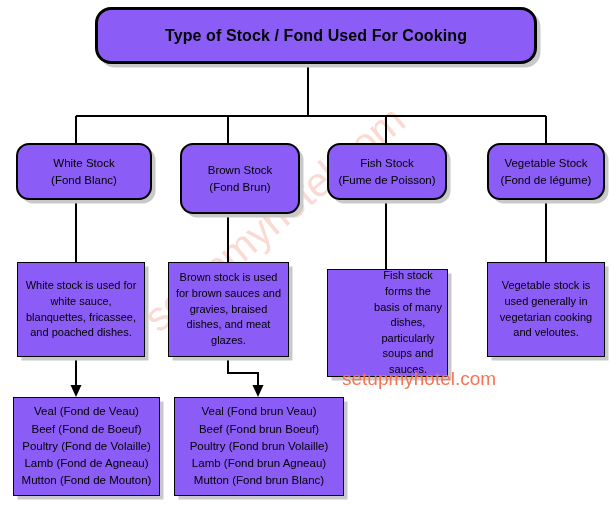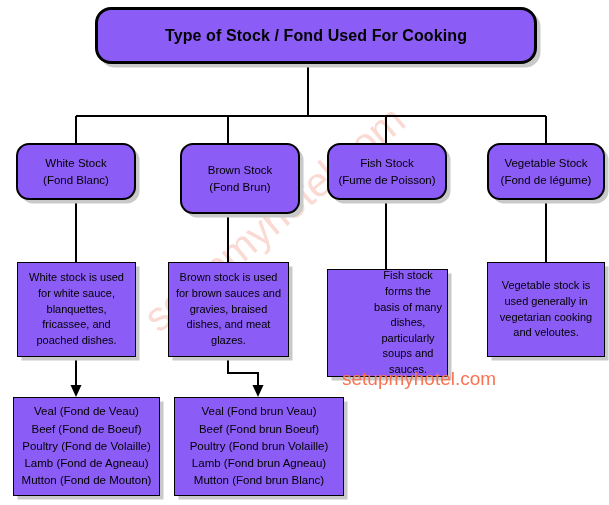--- a/index.html
+++ b/index.html
@@ -139,21 +139,21 @@
 
       <polygon points="76,397 70.5,385 81.5,385"></polygon>
       <polygon points="258,397 252.5,385 263.5,385"></polygon>
     </g>
   </svg>
 
   <div class="node round title" style="left:95px; top:7px; width:442px; height:57px;">
     <span class="title-text">Type of Stock / Fond Used For Cooking</span>
   </div>
 
-  <div class="node round" style="left:16px; top:143px; width:120px; height:57px;">
+  <div class="node round" style="left:16px; top:143px; width:136px; height:57px;">
     <div class="cat-text">
       <div>White Stock</div>
       <div>(Fond Blanc)</div>
     </div>
   </div>
 
   <div class="node round" style="left:180px; top:143px; width:120px; height:71px;">
     <div class="cat-text">
       <div>Brown Stock</div>
       <div>(Fond Brun)</div>
@@ -167,21 +167,21 @@
     </div>
   </div>
 
   <div class="node round" style="left:487px; top:143px; width:118px; height:57px;">
     <div class="cat-text">
       <div>Vegetable Stock</div>
       <div>(Fond de légume)</div>
     </div>
   </div>
 
-  <div class="node square" style="left:17px; top:262px; width:119px; height:95px;">
+  <div class="node square" style="left:17px; top:262px; width:128px; height:95px;">
     <span class="desc-text">White stock is used for white sauce, blanquettes, fricassee, and poached dishes.</span>
   </div>
 
   <div class="node square" style="left:168px; top:262px; width:121px; height:95px;">
     <span class="desc-text">Brown stock is used for brown sauces and gravies, braised dishes, and meat glazes.</span>
   </div>
 
   <div class="node square" style="left:327px; top:269px; width:121px; height:108px;padding-left:41px;">
     <span class="desc-text">Fish stock forms the basis of many dishes, particularly soups and sauces.</span>
   </div>

